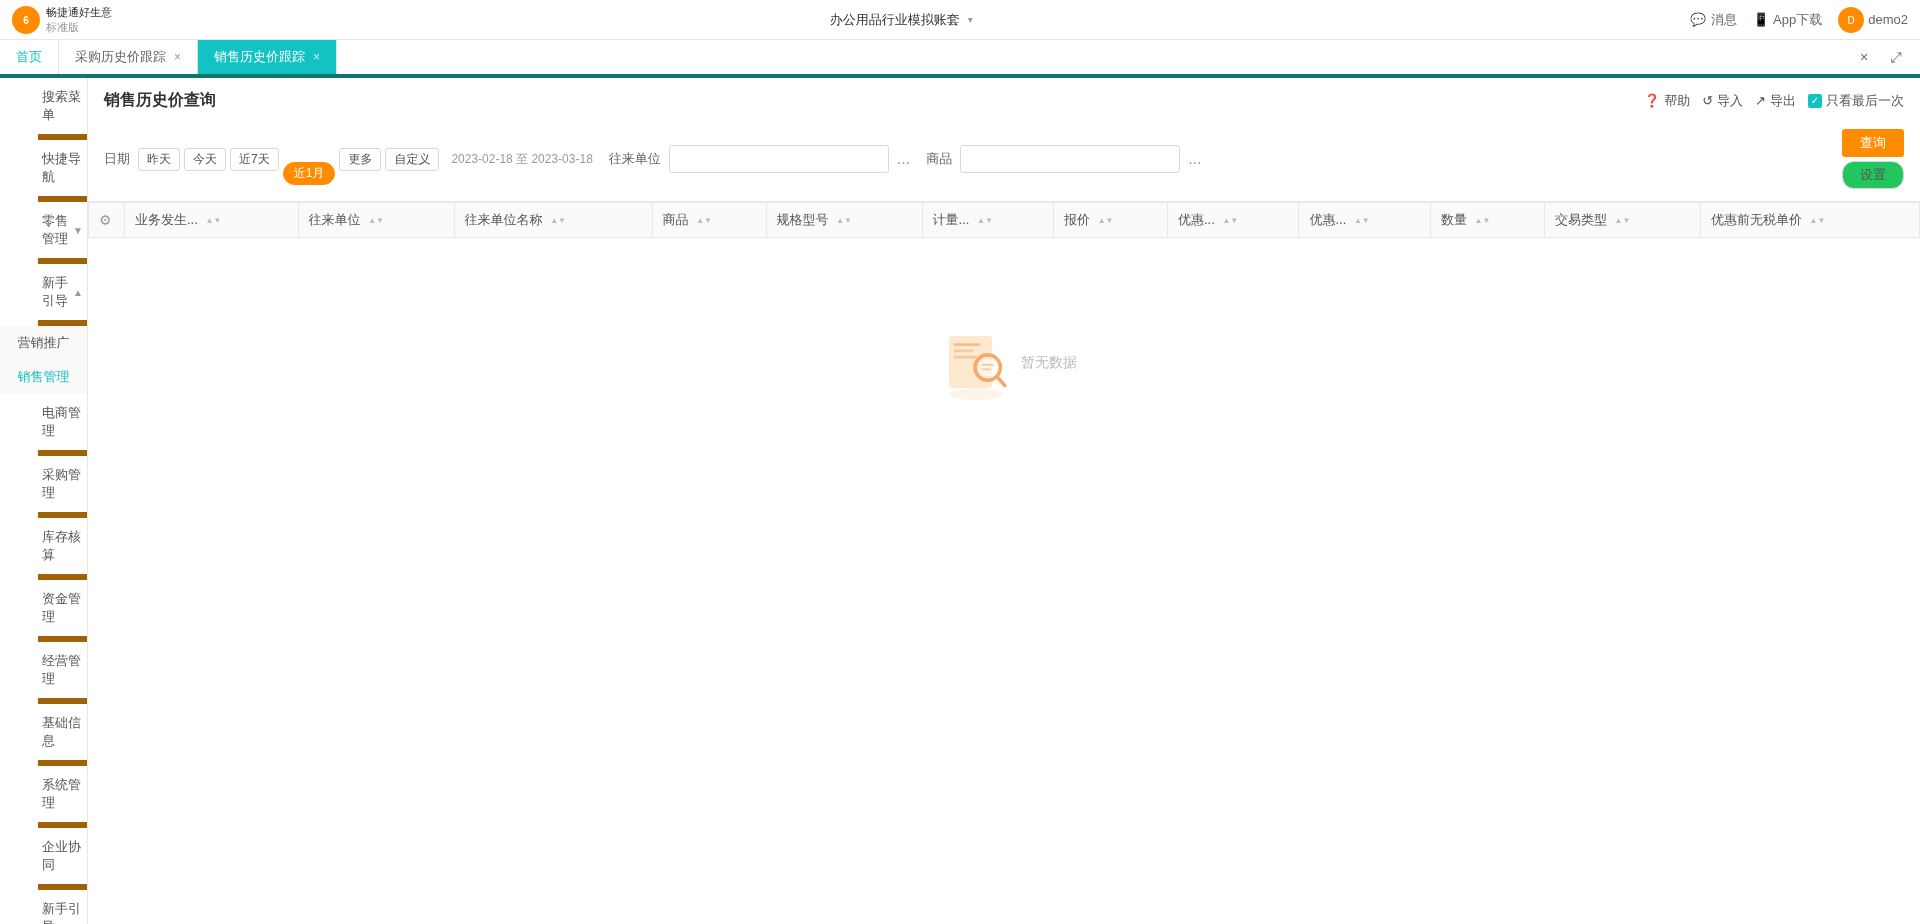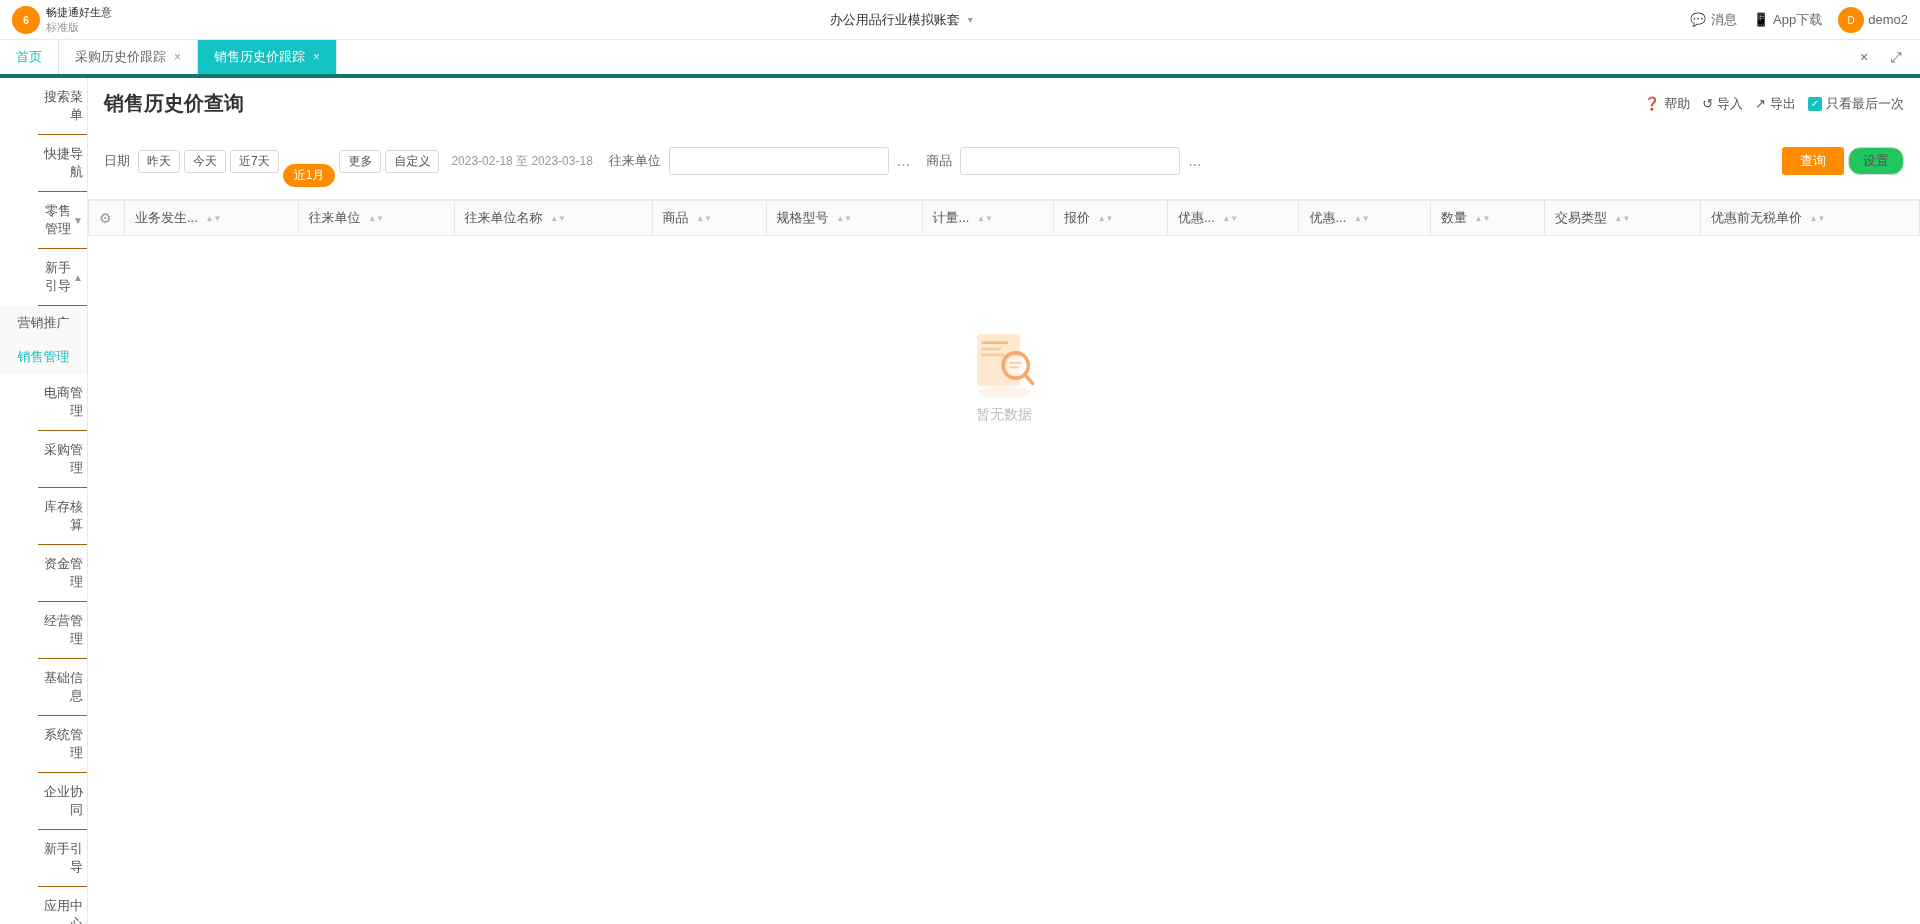--- a/index.html
+++ b/index.html
@@ -150,25 +150,25 @@
       width: 88px;
       background: #fff;
       border-right: 1px solid #e8e8e8;
       display: flex;
       flex-direction: column;
       overflow-y: auto;
       flex-shrink: 0;
     }
     .sidebar-item {
       padding: 10px 4px;
-      text-align: right;
+      text-align: left;
       cursor: pointer;
       color: #555;
       font-size: 13px;
-      border-bottom: 1px solid #a16207;
+      border-bottom: 6px solid #a16207;
       display: flex;
       align-items: center;
       justify-content: center;
       gap: 0;
       flex-direction: row;
       position: relative;
       margin-left: 38px;
     }
     .sidebar-item.has-arrow {
       justify-content: center;
@@ -210,21 +210,21 @@
       border-bottom: 1px solid #e8e8e8;
       flex-shrink: 0;
     }
     .page-title-row {
       display: flex;
       align-items: center;
       justify-content: space-between;
       margin-bottom: 10px;
     }
     .page-title {
-      font-size: 20px;
+      font-size: 16px;
       font-weight: 600;
       color: #333;
     }
     .page-actions {
       display: flex;
       align-items: center;
       gap: 12px;
       font-size: 13px;
       color: #555;
     }
@@ -329,21 +329,21 @@
       background: #22c55e;
       color: #555;
       border: 1px solid #d9d9d9;
       padding: 4px 14px;
       border-radius: 12px;
       cursor: pointer;
       font-size: 13px;
     }
     .filter-btn-group {
       display: flex;
-      flex-direction: row;
+      flex-direction: column;
       gap: 4px;
       margin-left: auto;
     }
 
     
     .table-container {
       flex: 1;
       background: #fff;
       overflow: auto;
       margin: 0;
@@ -380,21 +380,21 @@
     }
     .settings-icon {
       cursor: pointer;
       color: #999;
       font-size: 14px;
     }
 
     
     .empty-state {
       display: flex;
-      flex-direction: column;
+      flex-direction: row;
       align-items: center;
       justify-content: center;
       padding: 80px 0;
       color: #bbb;
       font-size: 14px;
     }
 
     
     .empty-img {
       width: 90px;

